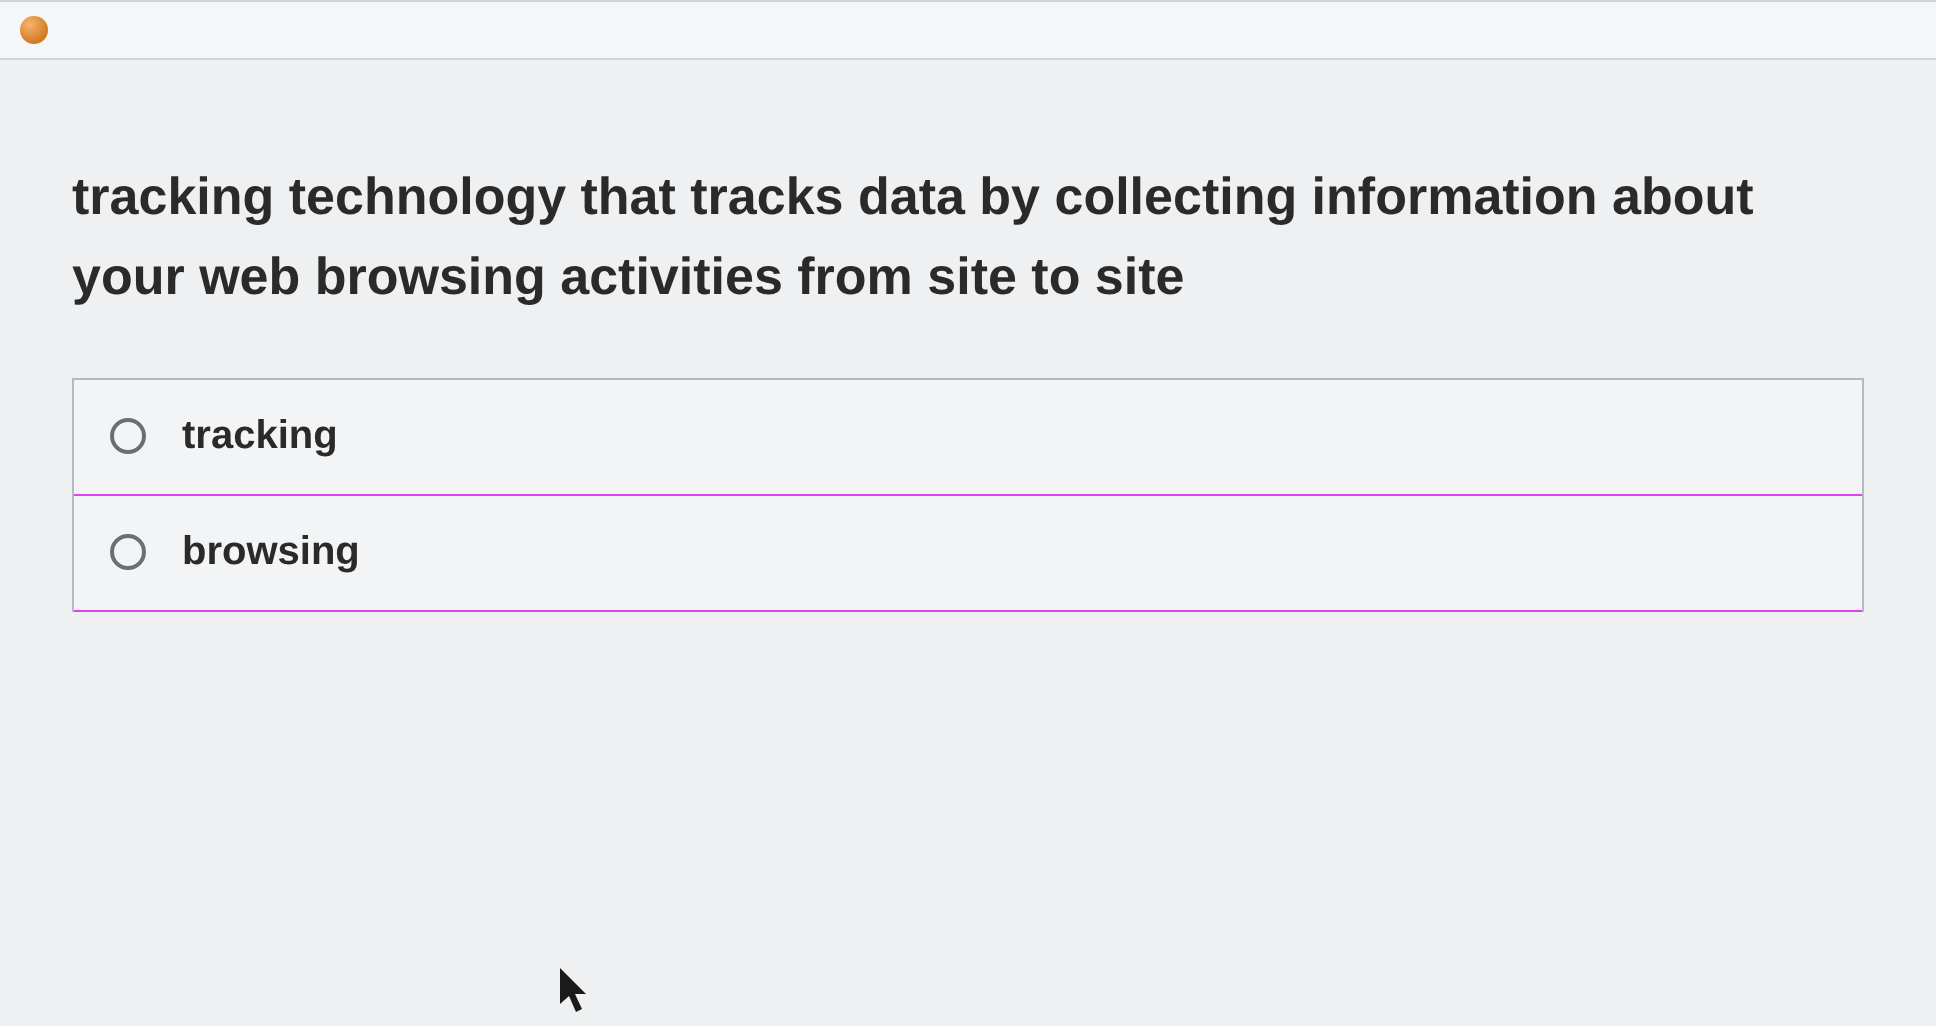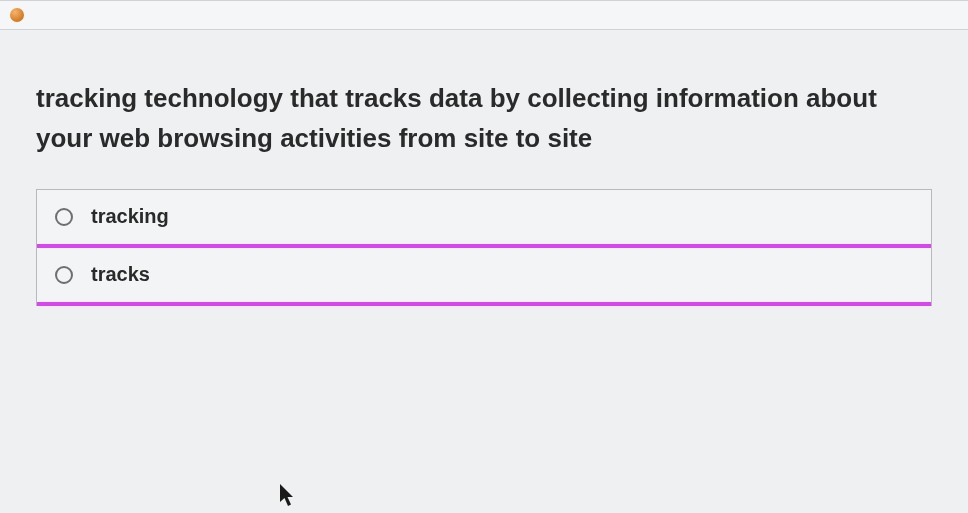--- a/index.html
+++ b/index.html
@@ -43,21 +43,21 @@
     .options-box {
       border: 1px solid #b7babd;
       border-bottom: none;
       background: #f2f4f5;
     }
     .option-row {
       display: flex;
       align-items: center;
       height: 58px;
       padding: 0 18px;
-      border-bottom: 4px solid #d946ef;
+      border-bottom: 1px solid #d946ef;
       cursor: pointer;
     }
     .radio-circle {
       width: 18px;
       height: 18px;
       flex: 0 0 18px;
       border: 2px solid #6b6f73;
       border-radius: 50%;
       margin-right: 18px;
     }
@@ -86,21 +86,21 @@
 <div class="question-container">
   <div class="question-text">tracking technology that tracks data by collecting information about your web browsing activities from site to site</div>
 
   <div class="options-box">
     <div class="option-row">
       <span class="radio-circle"></span>
       <span class="option-label">tracking</span>
     </div>
     <div class="option-row">
       <span class="radio-circle"></span>
-      <span class="option-label">tracks</span>
+      <span class="option-label">browsing</span>
     </div>
   </div>
 </div>
 
 <div class="cursor-arrow">
   <svg width="18" height="24" viewBox="0 0 18 24">
     <path d="M0 0 L0 18 L4.5 14 L8 22 L11 20.5 L7.5 13 L13 13 Z" fill="#1a1a1a"></path>
   </svg>
 </div>
 

